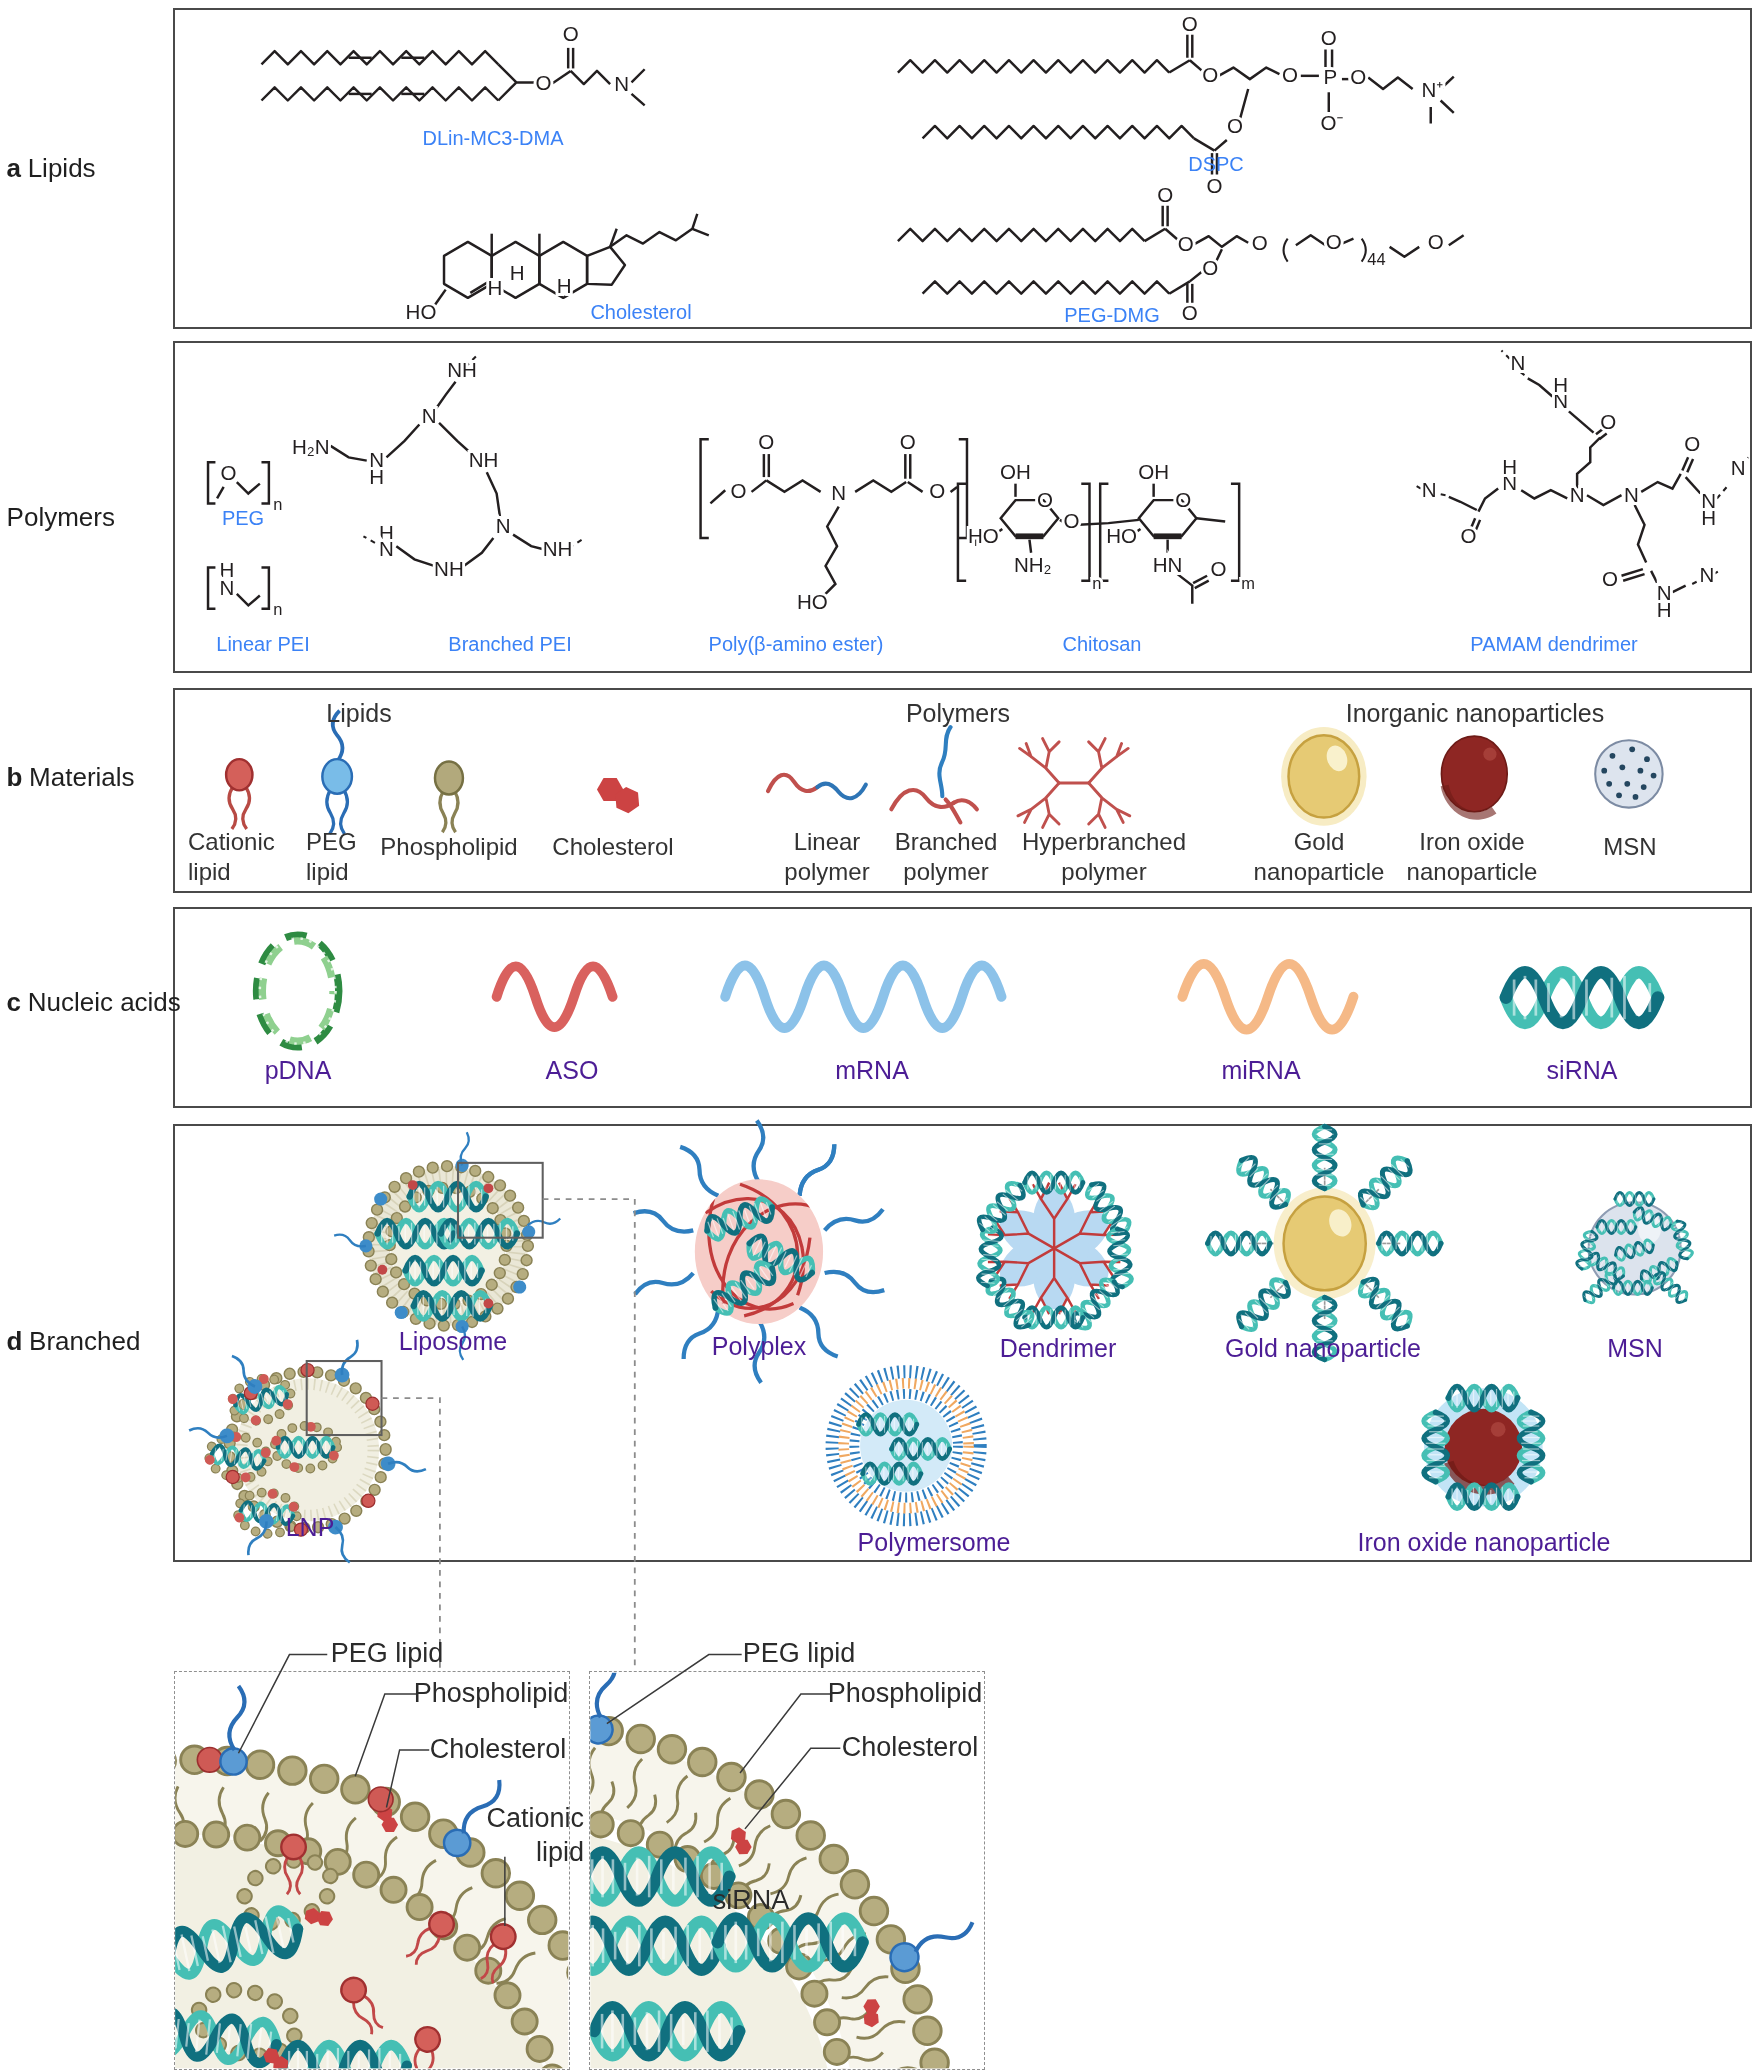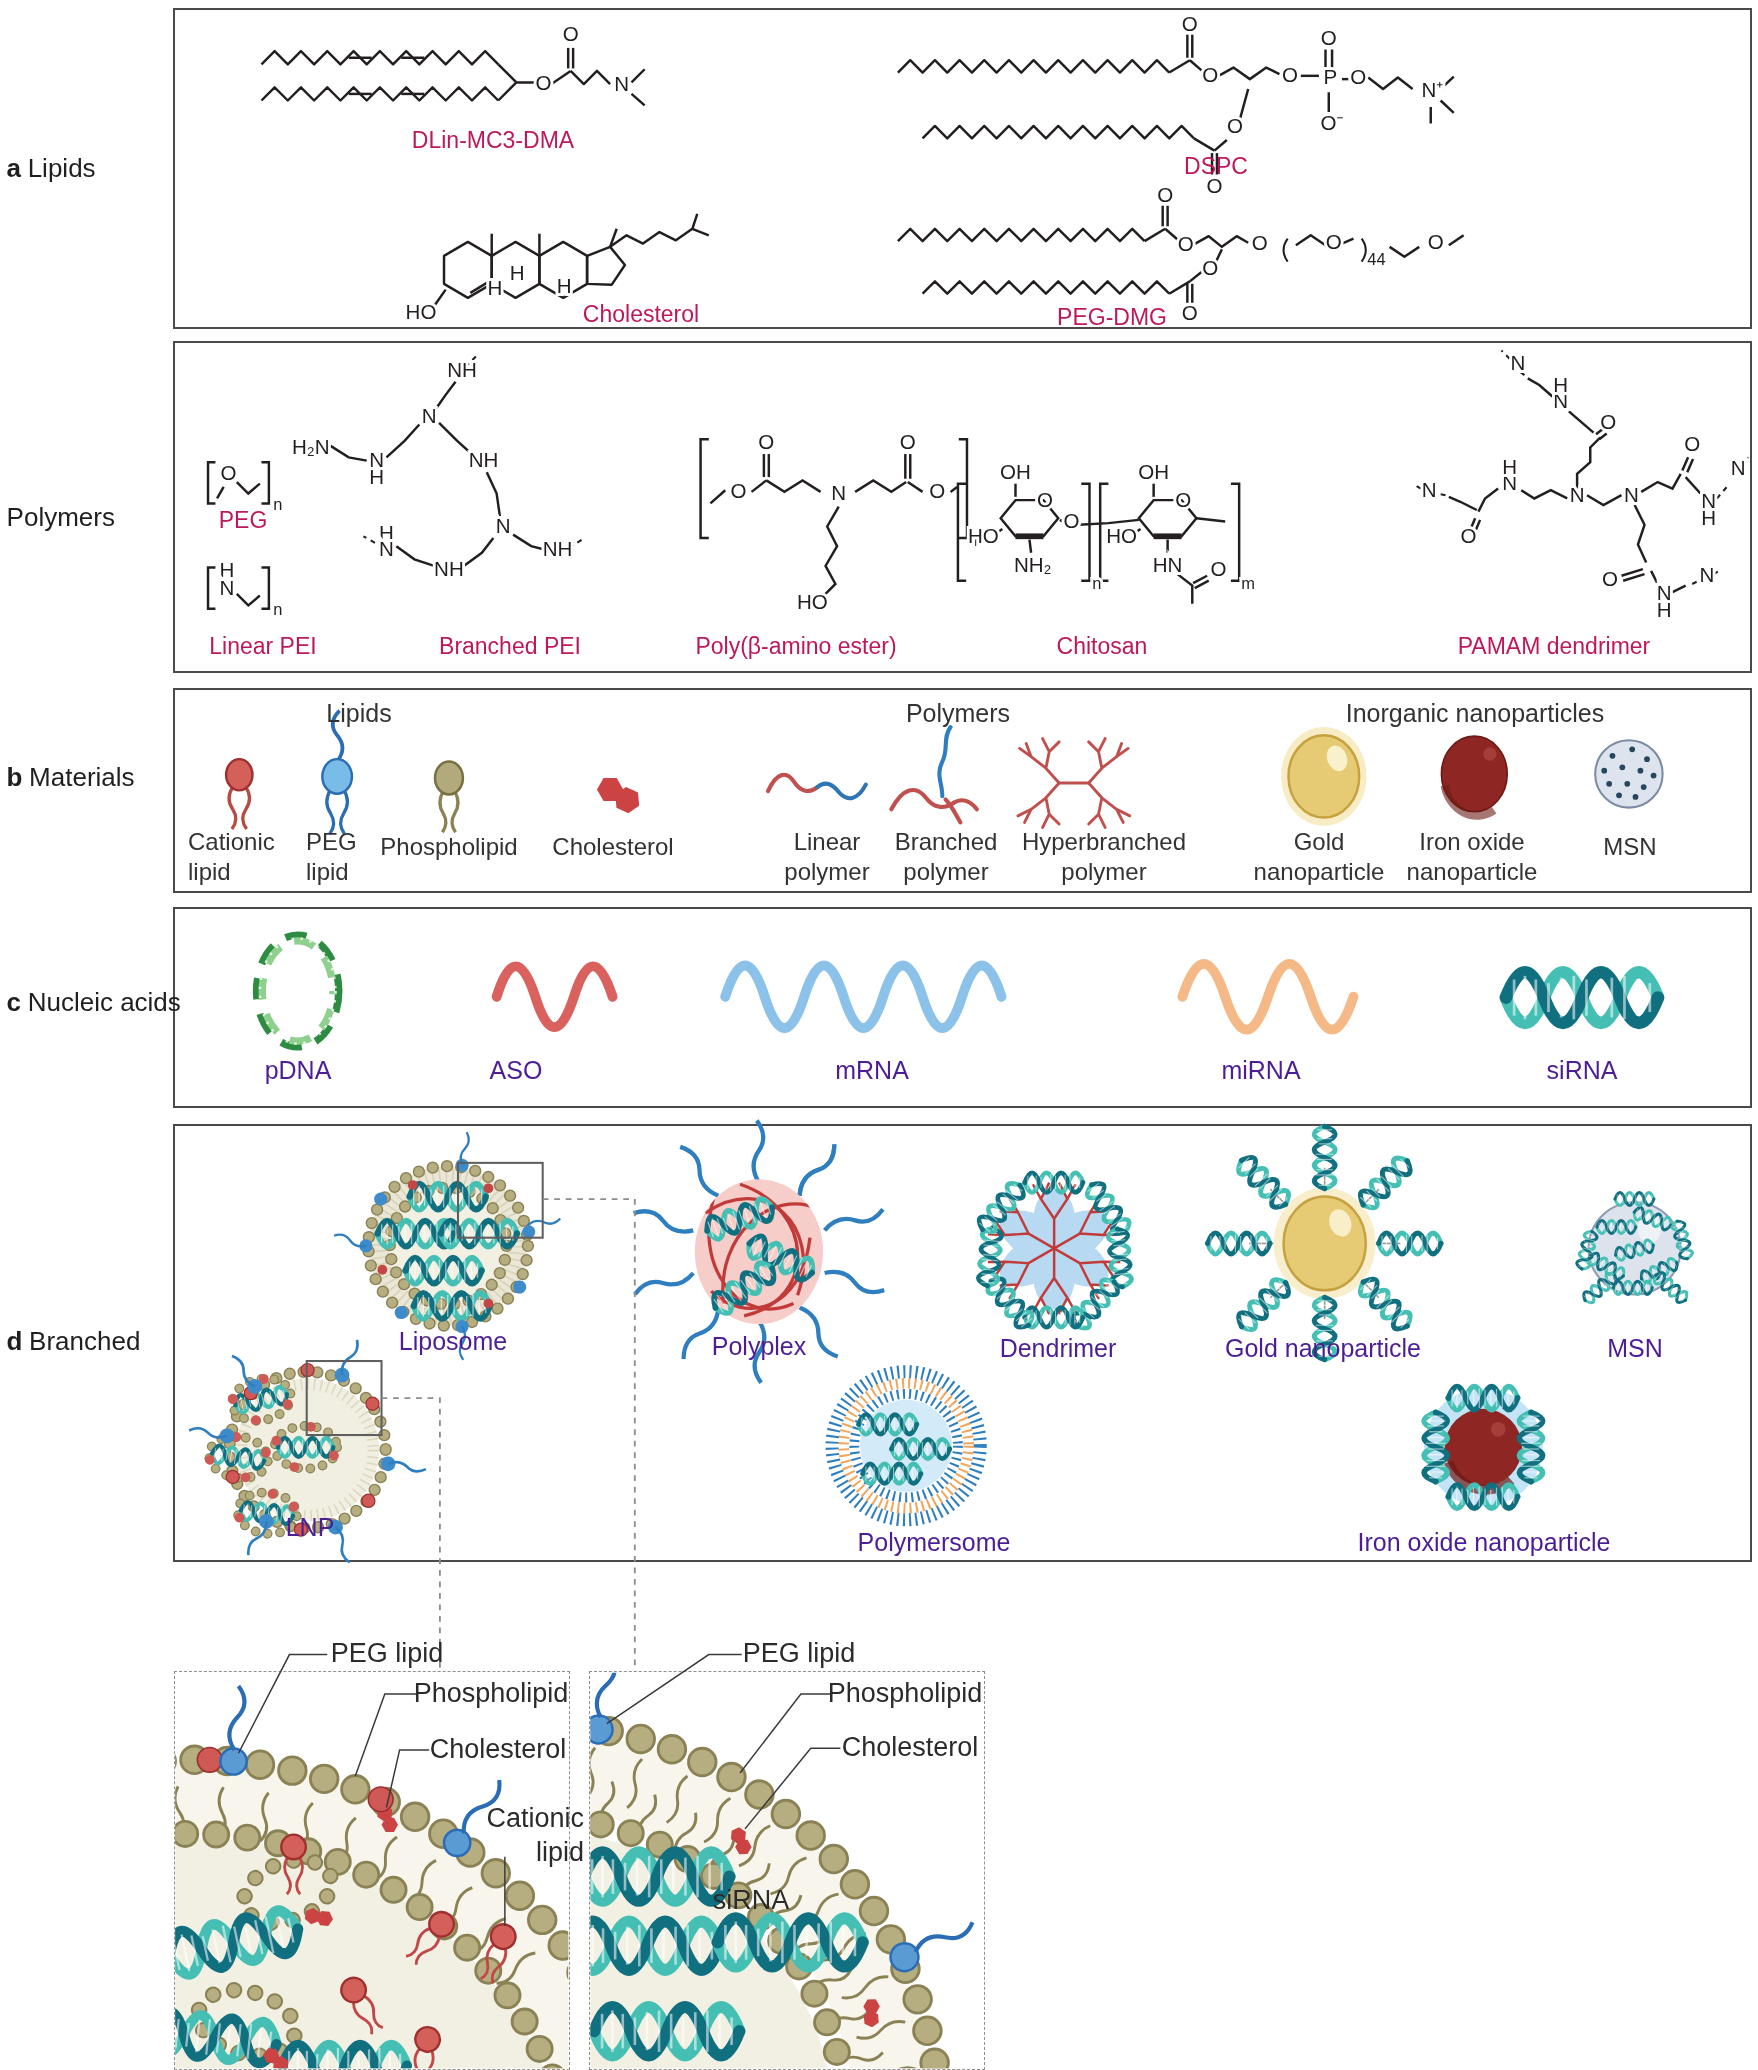--- a/index.html
+++ b/index.html
@@ -4,21 +4,21 @@
 <style>
   html,body{margin:0;padding:0}
   body{width:1758px;height:2070px;position:relative;background:#fff;font-family:"Liberation Sans",sans-serif}
   .panel{position:absolute;border:2.5px solid #4a4a4a;background:#fff;box-sizing:border-box}
   .inset{position:absolute;border:1.6px dashed #8f8f8f;box-sizing:border-box;background:#fff}
   .side-label{position:absolute;font-size:26px;color:#1f1f1f;white-space:nowrap}
   .side-label b{font-weight:bold;margin-right:6.6px}
   .hdr{position:absolute;font-size:25px;color:#333;transform:translateX(-50%);white-space:nowrap}
   .lbl{position:absolute;font-size:24px;color:#333;transform:translateX(-50%);text-align:center;line-height:30px}
   .lbl.la{transform:none;text-align:left}
-  .slbl{position:absolute;font-size:23px;color:#be185d;transform:translateX(-50%);white-space:nowrap}
+  .slbl{position:absolute;font-size:20px;color:#3b82f6;transform:translateX(-50%);white-space:nowrap}
   .dlbl{position:absolute;font-size:25px;color:#4c1d95;transform:translateX(-50%);white-space:nowrap}
   .ilbl{position:absolute;font-size:27px;color:#2b2b2b;transform:translateX(-50%);white-space:nowrap}
   .ilbl.two{transform:none;white-space:normal;width:140px;text-align:right;line-height:34px}
   svg.overlay{position:absolute;left:0;top:0}
   svg text{font-family:"Liberation Sans",sans-serif;font-size:25px;fill:#231f20;text-anchor:middle;stroke:#fff;stroke-width:7px;paint-order:stroke}
   svg text.sub{font-size:20px}
 </style>
 </head>
 <body>
 
@@ -794,21 +794,21 @@
 <div class="lbl" style="left:449px;top:832px">Phospholipid</div>
 <div class="lbl" style="left:613px;top:832px">C­holesterol</div>
 <div class="lbl" style="left:827px;top:827px;width:99px">Linear polymer</div>
 <div class="lbl" style="left:946px;top:827px;width:115px">Branched polymer</div>
 <div class="lbl" style="left:1104px;top:827px;width:189px">Hyperbranched polymer</div>
 <div class="lbl" style="left:1319px;top:827px;width:140px">Gold nanoparticle</div>
 <div class="lbl" style="left:1472px;top:827px;width:148px">Iron oxide nanoparticle</div>
 <div class="lbl" style="left:1630px;top:832px">MSN</div>
 
 <div class="dlbl" style="left:298px;top:1056px">pDNA</div>
-<div class="dlbl" style="left:516px;top:1056px">ASO</div>
+<div class="dlbl" style="left:572px;top:1056px">ASO</div>
 <div class="dlbl" style="left:872px;top:1056px">mRNA</div>
 <div class="dlbl" style="left:1261px;top:1056px">miRNA</div>
 <div class="dlbl" style="left:1582px;top:1056px">siRNA</div>
 
 <div class="dlbl" style="left:453px;top:1327px">Liposome</div>
 <div class="dlbl" style="left:759px;top:1332px">Polyplex</div>
 <div class="dlbl" style="left:1058px;top:1334px">Dendrimer</div>
 <div class="dlbl" style="left:1323px;top:1334px">Gold nanoparticle</div>
 <div class="dlbl" style="left:1635px;top:1334px">MSN</div>
 <div class="dlbl" style="left:310px;top:1513px">LNP</div>

